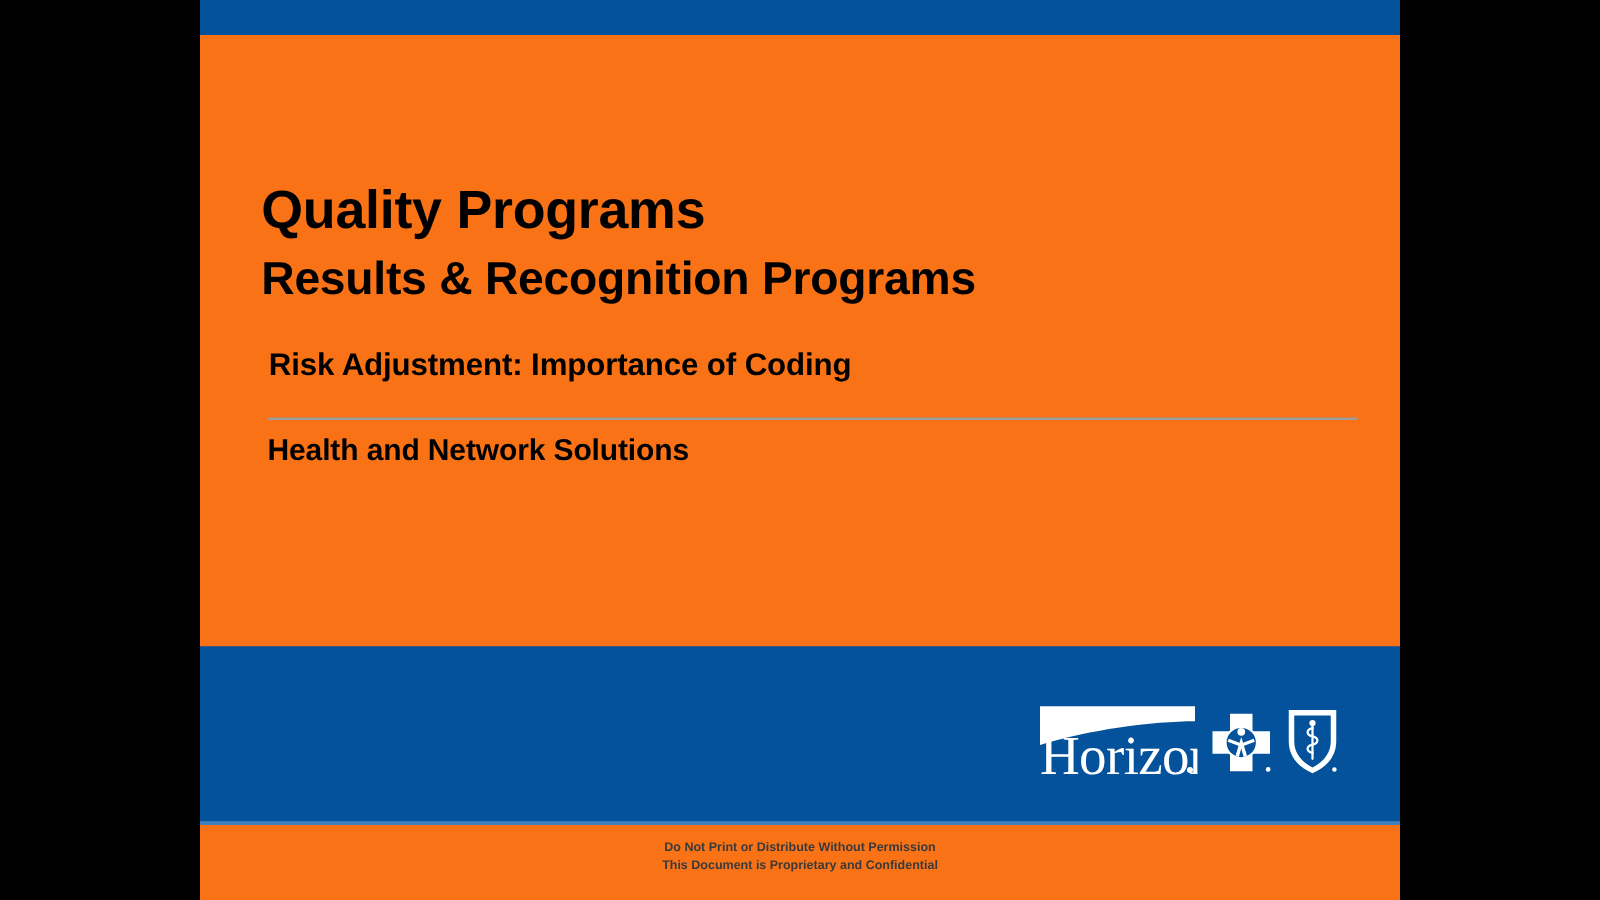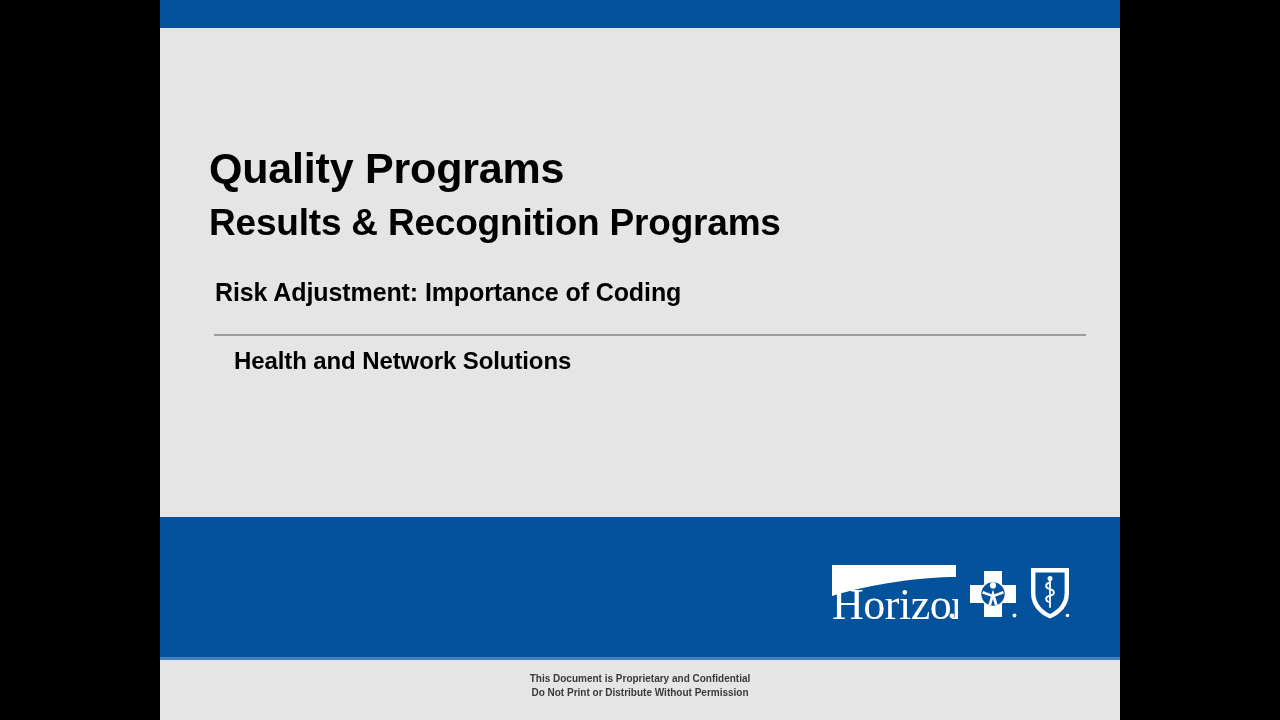--- a/index.html
+++ b/index.html
@@ -19,21 +19,21 @@
     height:720px;
     background:#000000;
   }
 
   #slide {
     position:absolute;
     left:160px;
     top:0;
     width:960px;
     height:720px;
-    background:#e5e5e5;
+    background:#f97316;
     overflow:hidden;
   }
 
   
   .top-band {
     position:absolute;
     left:0; top:0;
     width:960px;
     height:28px;
     background:#04529B;
@@ -89,21 +89,20 @@
   
   .department {
     position:absolute;
     left:54px;
     top:347px;
     font-size:24px;
     font-weight:bold;
     color:#000000;
     letter-spacing:-0.1px;
     white-space:nowrap;
-    margin-left:20px;
   }
 
   
   .bottom-band {
     position:absolute;
     left:0;
     top:517px;
     width:960px;
     height:143px;
     background:#04529B;
@@ -198,18 +197,18 @@
                      C16.8 31.8 16.8 36.2 22 37.3"></path>
           </g>
           <circle cx="22" cy="13.4" r="2.5" fill="#ffffff"></circle>
           <circle cx="39.5" cy="50.5" r="1.8" fill="#ffffff"></circle>
         </svg>
 
       </div>
     </div>
 
     <div class="footer">
+      <div>Do Not Print or Distribute Without Permission</div>
       <div>This Document is Proprietary and Confidential</div>
-      <div>Do Not Print or Distribute Without Permission</div>
     </div>
 
   </div>
 </div>
 
 </body></html>

